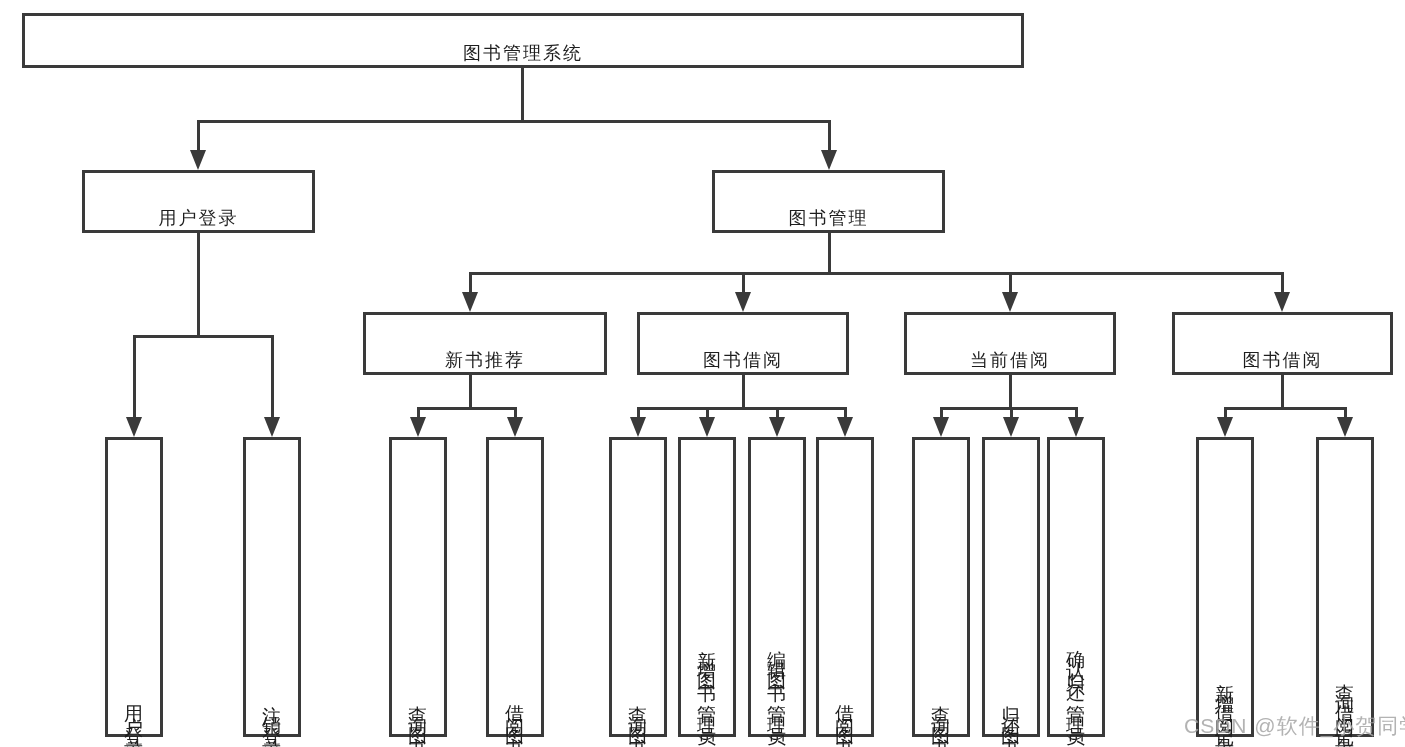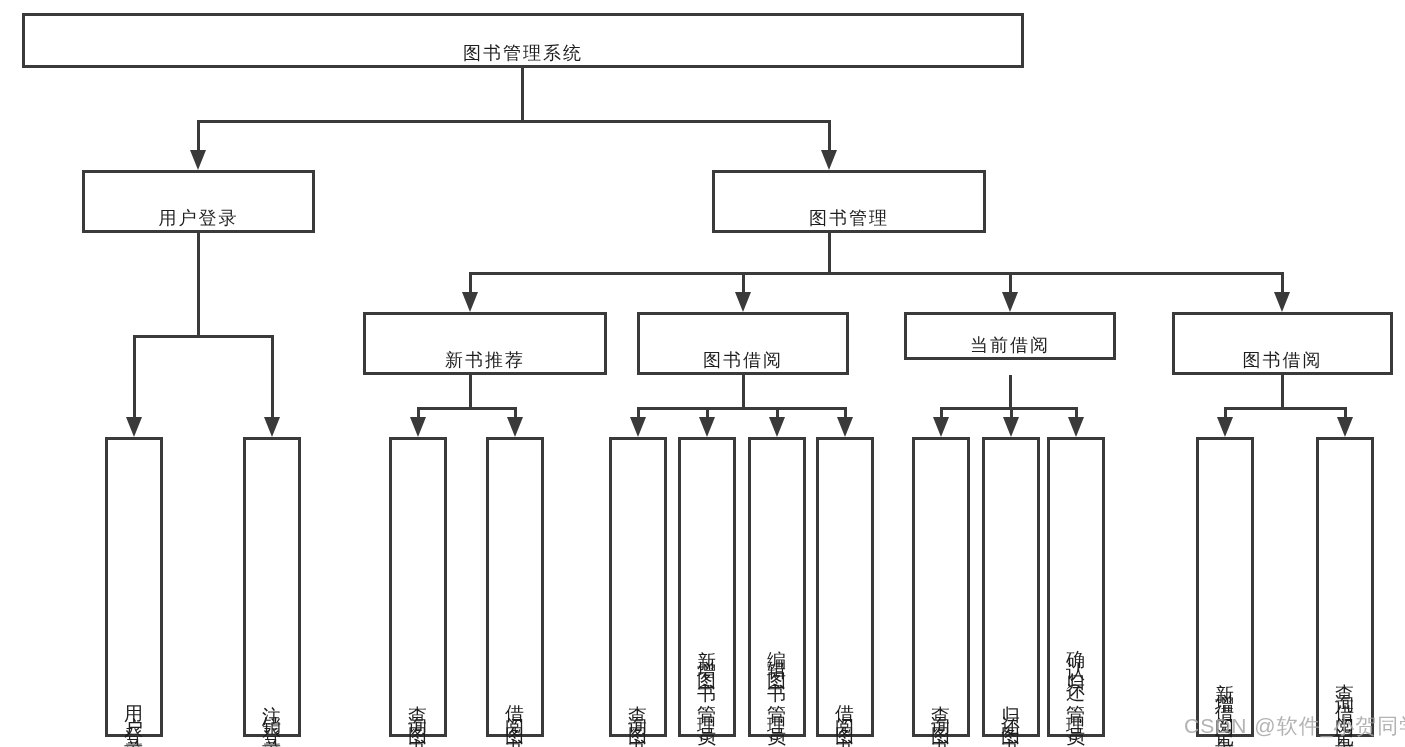--- a/index.html
+++ b/index.html
@@ -40,31 +40,31 @@
 <div class="canvas">
 
   <div class="box" style="left:22px;top:13px;width:1002px;height:55px;">
     <span class="lbl">图书管理系统</span>
   </div>
 
   <div class="box" style="left:82px;top:170px;width:233px;height:63px;">
     <span class="lbl">用户登录</span>
   </div>
 
-  <div class="box" style="left:712px;top:170px;width:274px;height:63px;">
+  <div class="box" style="left:712px;top:170px;width:233px;height:63px;">
     <span class="lbl">图书管理</span>
   </div>
 
   <div class="box" style="left:363px;top:312px;width:244px;height:63px;">
     <span class="lbl">新书推荐</span>
   </div>
   <div class="box" style="left:637px;top:312px;width:212px;height:63px;">
     <span class="lbl">图书借阅</span>
   </div>
-  <div class="box" style="left:904px;top:312px;width:212px;height:48px;">
+  <div class="box" style="left:904px;top:312px;width:212px;height:63px;">
     <span class="lbl">当前借阅</span>
   </div>
   <div class="box" style="left:1172px;top:312px;width:221px;height:63px;">
     <span class="lbl">图书借阅</span>
   </div>
 
   <div class="box leaf" style="left:105px;top:437px;width:58px;height:300px;">
     <span class="lbl">用户登录</span>
   </div>
   <div class="box leaf" style="left:243px;top:437px;width:58px;height:300px;">

